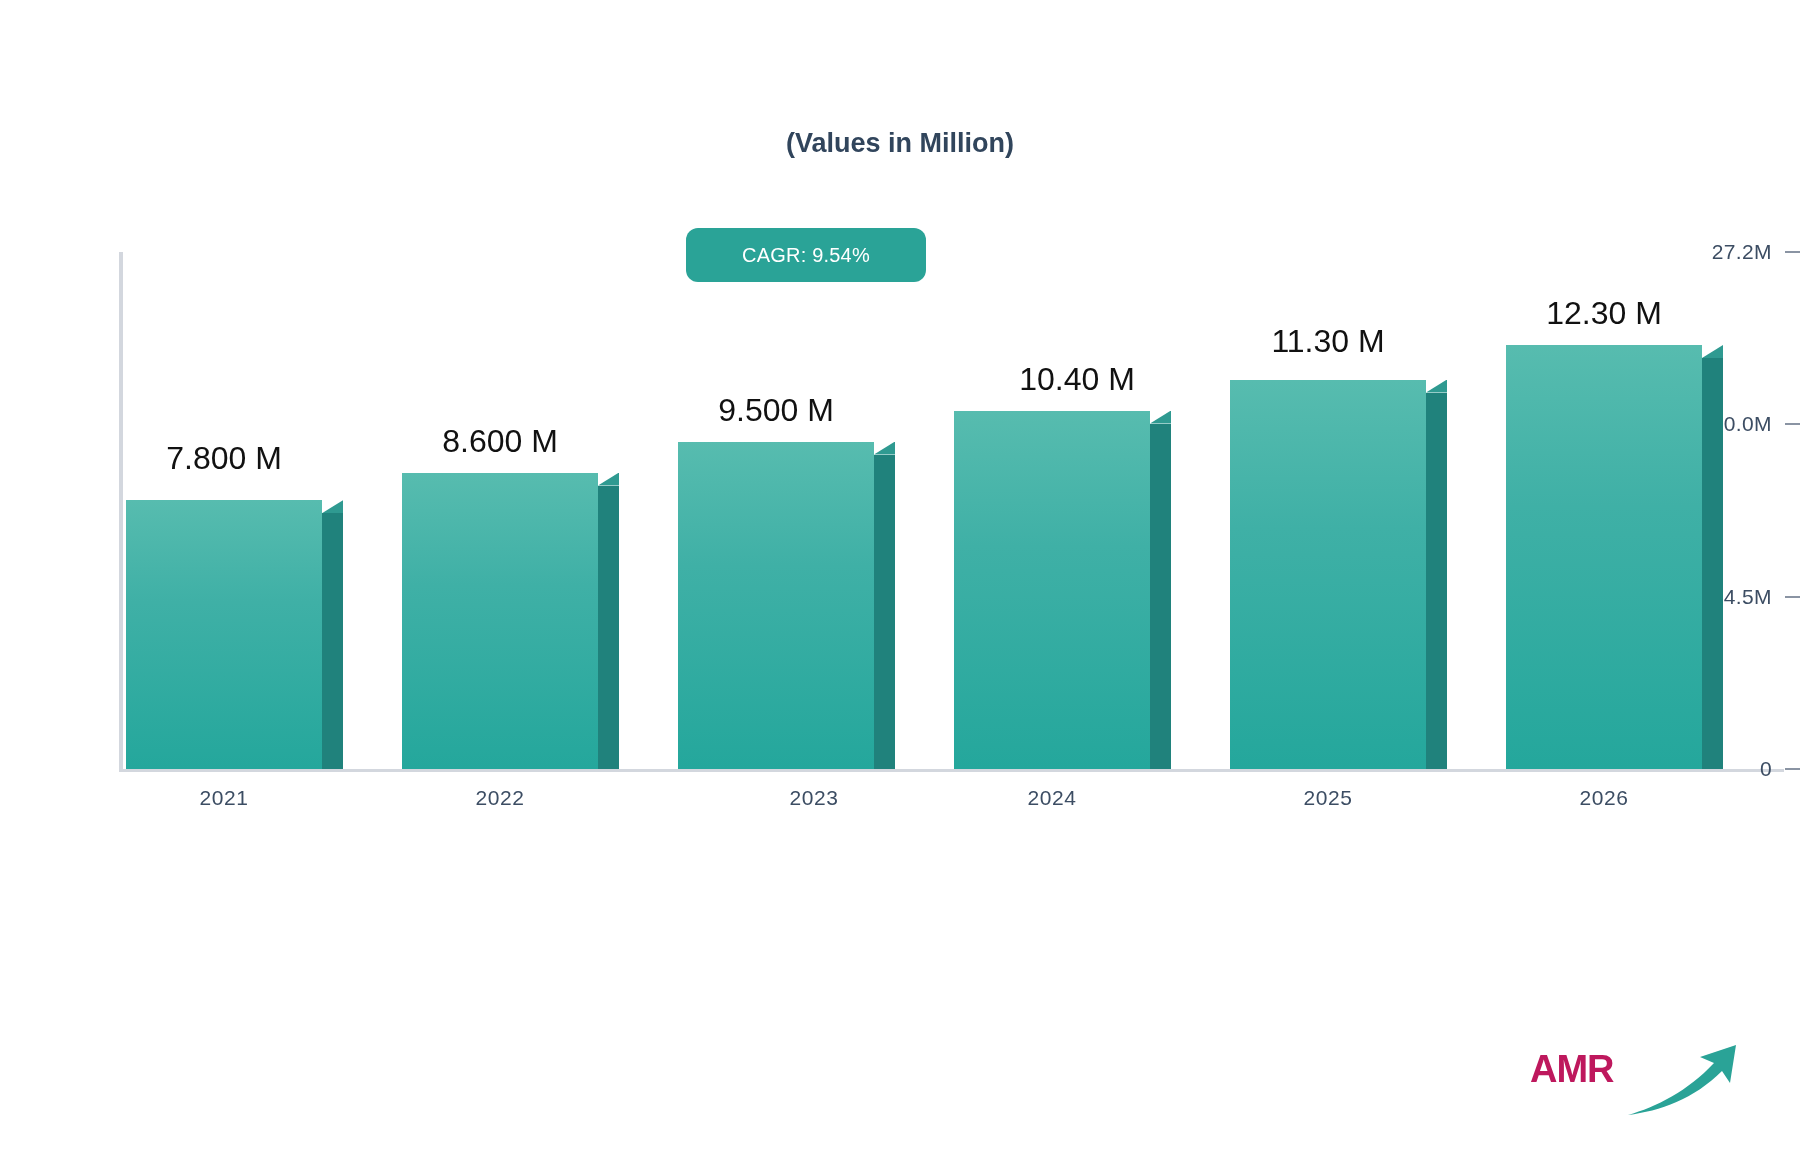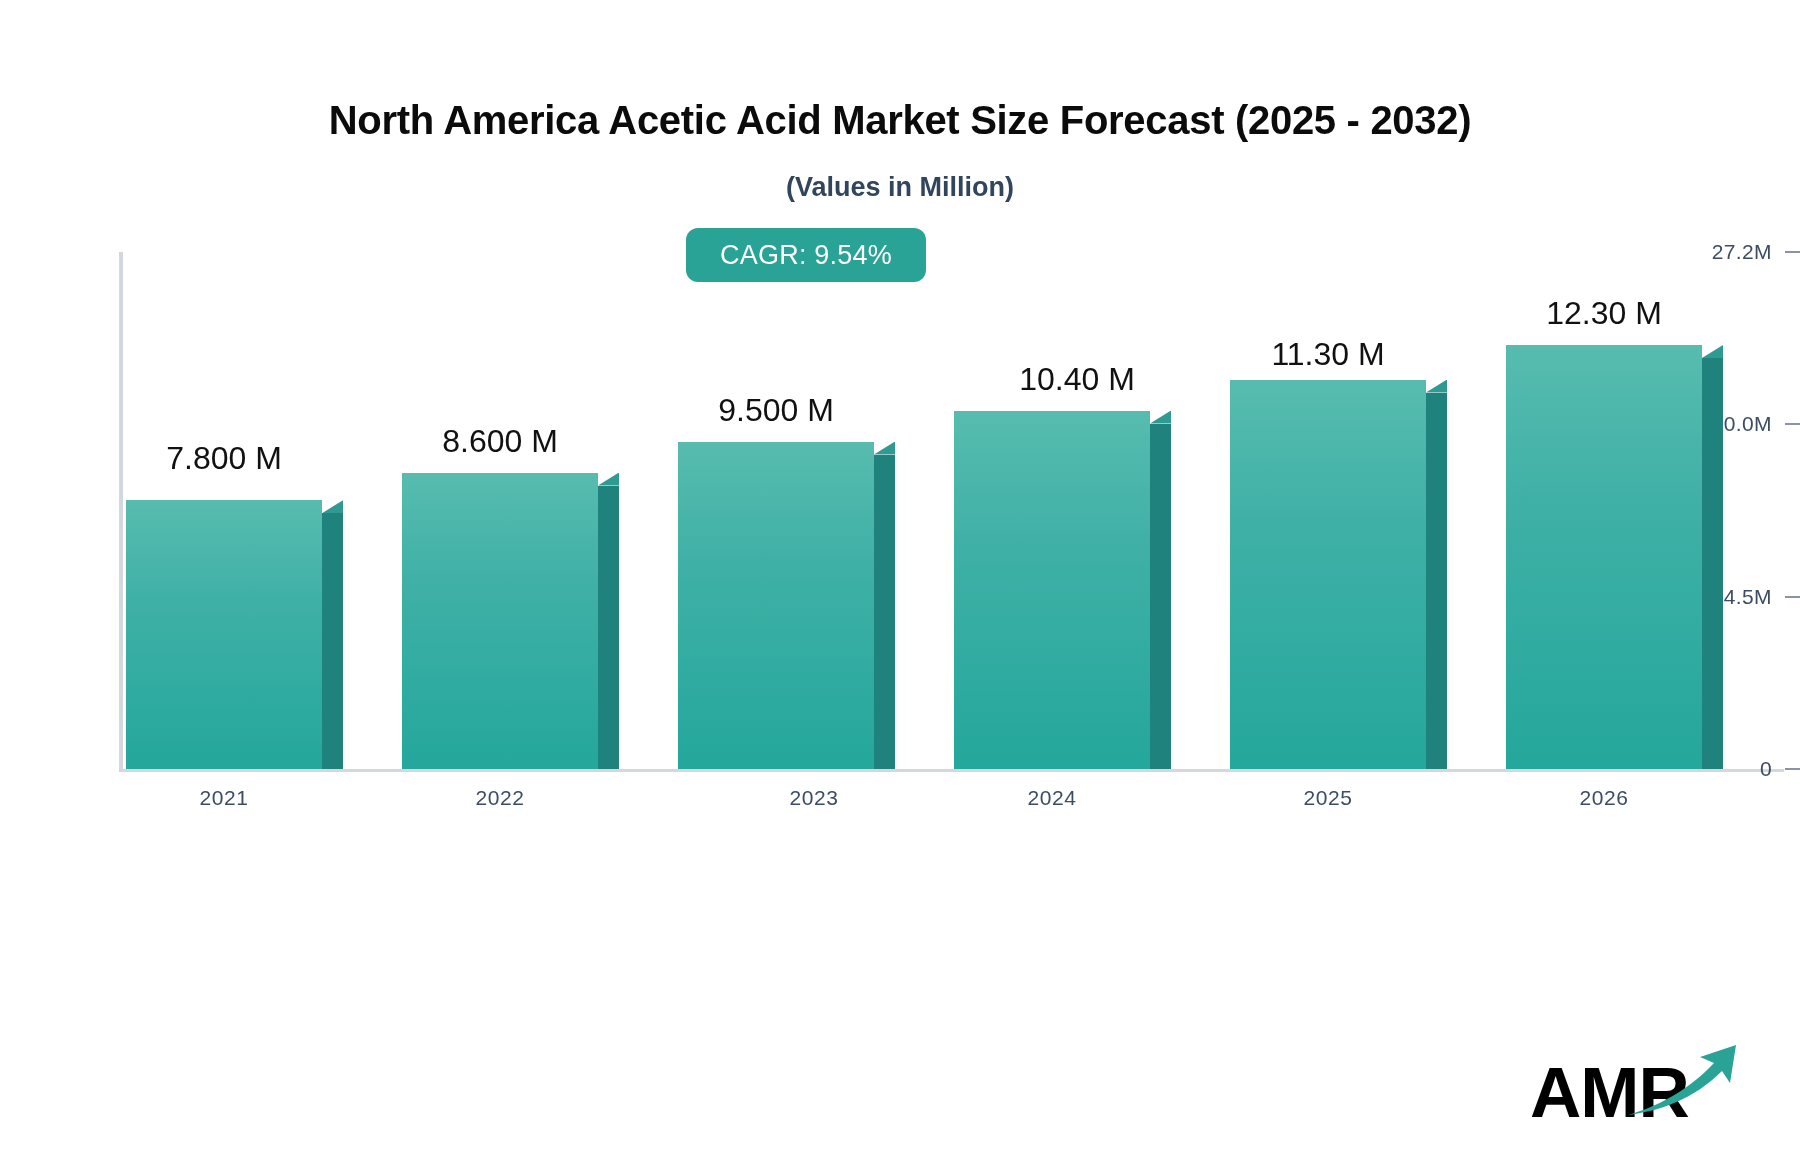--- a/index.html
+++ b/index.html
@@ -55,21 +55,21 @@
     width: 240px;
     height: 54px;
     background: #2aa397;
     border-radius: 12px;
     display: flex;
     align-items: center;
     justify-content: center;
   }
   .cagr-badge .cagr-text {
     color: #ffffff;
-    font-size: 27px;
+    font-size: 20px;
     font-weight: 500;
     letter-spacing: 0.2px;
     white-space: nowrap;
   }
 
   
   #plot {
     position: absolute;
     left: 0;
     top: 0;
@@ -170,40 +170,39 @@
   .amr-logo {
     position: absolute;
     left: 1530px;
     top: 1035px;
     width: 220px;
     height: 85px;
   }
   .amr-logo .amr-text {
     position: absolute;
     left: 0;
-    top: 22px;
-    font-size: 71px;
+    top: 15px;
+    font-size: 38px;
     font-weight: bold;
-    color: #000000;
+    color: #be185d;
     letter-spacing: -1px;
     line-height: 1;
   }
   .amr-logo svg {
     position: absolute;
     left: 96px;
     top: 6px;
   }
 </style>
 </head>
 <body>
 
 <div id="canvas">
 
   <div class="title-block">
-    <div class="chart-title">North America Acetic Acid Market Size Forecast (2025 - 2032)</div>
     <div class="chart-subtitle">(Values in Million)</div>
   </div>
 
   <div class="cagr-badge">
     <span class="cagr-text">CAGR: 9.54%</span>
   </div>
 
   <div id="plot">
     <div class="y-axis-line"></div>
     <div class="x-axis-line"></div>
@@ -248,21 +247,21 @@
           <div class="bar-front" style="width: 196px; height: 358.453px;"></div>
           <div class="bar-side" style="left: 196px; height: 345.453px;"></div>
           <div class="bar-side-top" style="left: 196px; bottom: 345.453px; clip-path: polygon(0px 100%, 100% 0px, 100% 100%);"></div>
         </div>
         <div class="bar-value" style="left: 947px; top: 360.547px;">10.40 M</div>
         <div class="bar-group" style="left: 1230px; width: 217px; height: 389.473px;">
           <div class="bar-front" style="width: 196px; height: 389.473px;"></div>
           <div class="bar-side" style="left: 196px; height: 376.473px;"></div>
           <div class="bar-side-top" style="left: 196px; bottom: 376.473px; clip-path: polygon(0px 100%, 100% 0px, 100% 100%);"></div>
         </div>
-        <div class="bar-value" style="left: 1198px; top: 336px; text-align: center;">11.30 M</div>
+        <div class="bar-value" style="left: 1198px; top: 323px; text-align: center;">11.30 M</div>
         <div class="bar-group" style="left: 1506px; width: 217px; height: 423.94px;">
           <div class="bar-front" style="width: 196px; height: 423.94px;"></div>
           <div class="bar-side" style="left: 196px; height: 410.94px;"></div>
           <div class="bar-side-top" style="left: 196px; bottom: 410.94px; clip-path: polygon(0px 100%, 100% 0px, 100% 100%);"></div>
         </div>
         <div class="bar-value" style="left: 1474px; top: 295.06px;">12.30 M</div>
       </div>
     <div id="x-labels">
         <div class="x-label" style="left: 94px;">2021</div>
         <div class="x-label" style="left: 370px;">2022</div>

